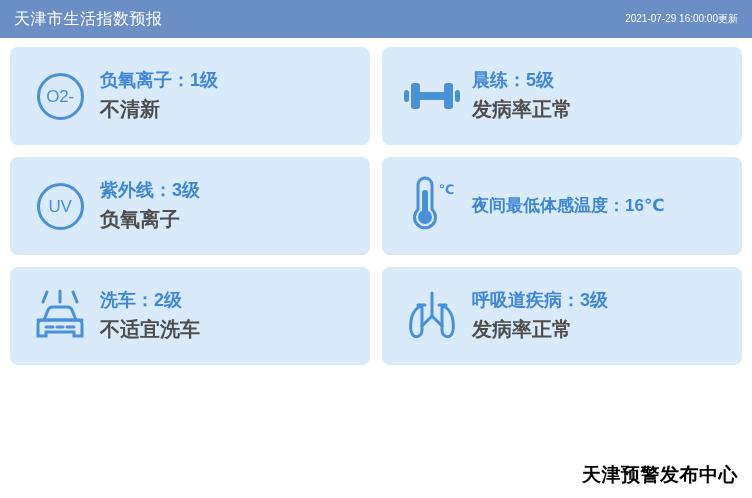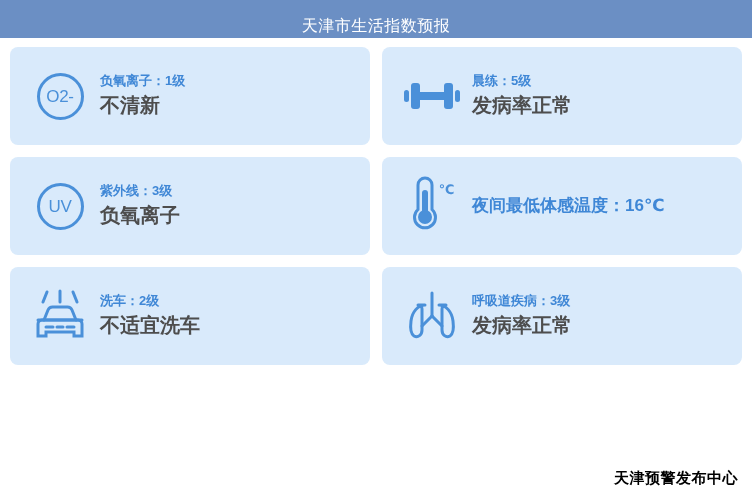--- a/index.html
+++ b/index.html
@@ -15,23 +15,22 @@
     position: relative;
   }
 
   
   .header {
     height: 38px;
     background: #6b8fc4;
     display: flex;
     align-items: center;
     justify-content: space-between;
-    padding: 16px 14px 0 14px;
-    box-sizing: border-box;
-    flex-direction: column;
+    padding: 0 14px 0 14px;
+    box-sizing: border-box;
   }
   .header-title {
     color: #ffffff;
     font-size: 16px;
     font-weight: 400;
     letter-spacing: 0.5px;
     white-space: nowrap;
   }
   .header-update {
     color: #ffffff;
@@ -69,21 +68,21 @@
     color: #4a90d9;
   }
   .card-text {
     display: flex;
     flex-direction: column;
     justify-content: center;
     margin-left: 8px;
   }
   .card-title {
     color: #3f87d6;
-    font-size: 13px;
+    font-size: 18px;
     font-weight: bold;
     line-height: 1.5;
     white-space: nowrap;
   }
   .card-value {
     color: #4d4d4d;
     font-size: 20px;
     font-weight: bold;
     line-height: 1.55;
     white-space: nowrap;
@@ -126,21 +125,21 @@
     margin-top: 8px;
     margin-left: -1px;
   }
 
   
   .footer {
     position: absolute;
     right: 14px;
     bottom: 10px;
     color: #000000;
-    font-size: 15px;
+    font-size: 19px;
     font-weight: bold;
     letter-spacing: 0.5px;
     white-space: nowrap;
   }
 </style>
 </head>
 <body>
 
 <div class="header">
   <div class="header-title">天津市生活指数预报</div>

